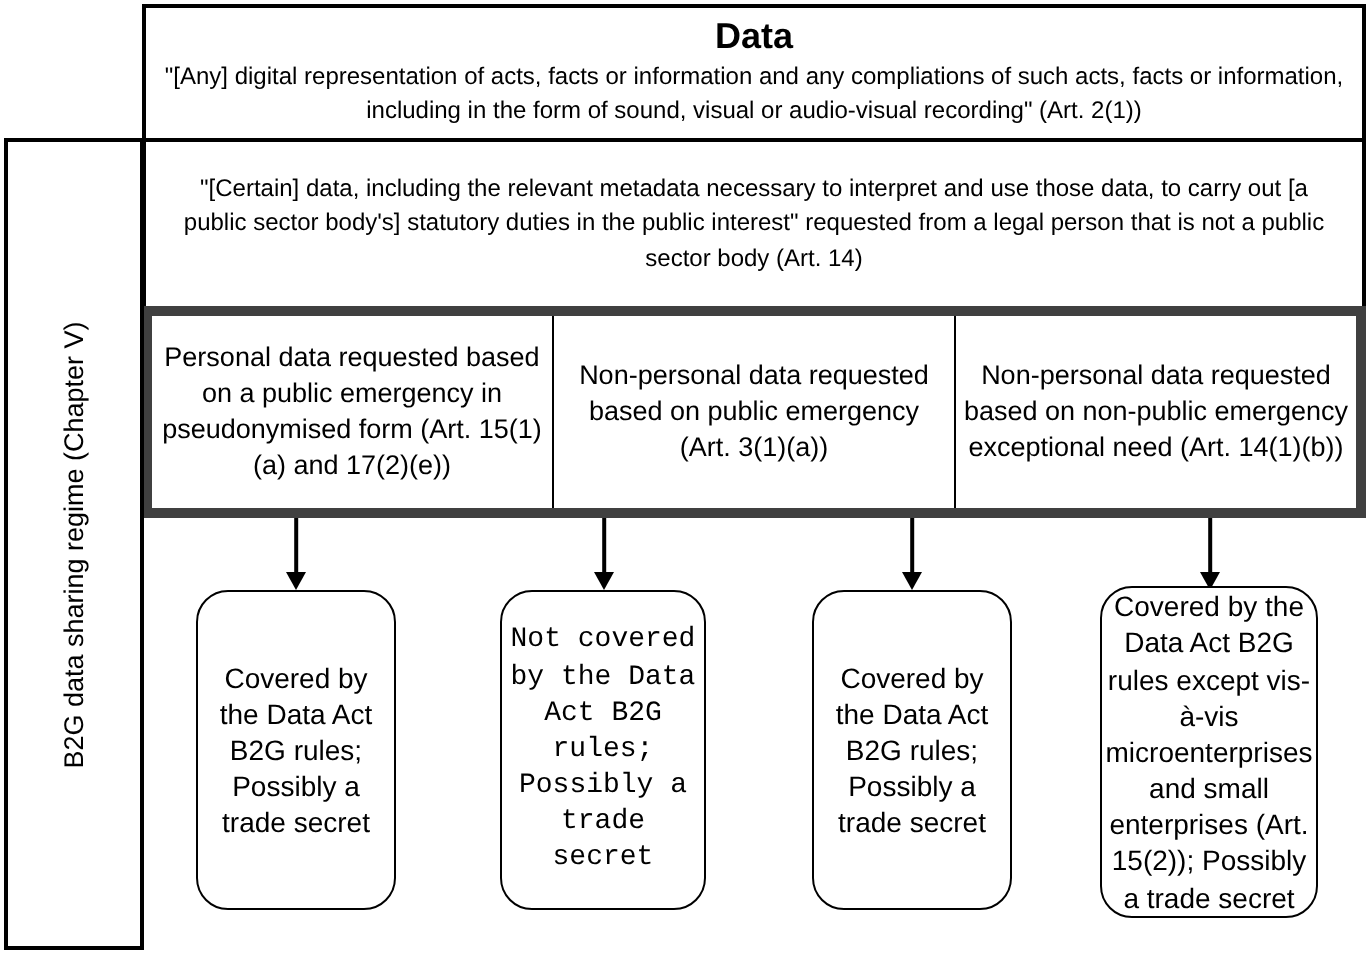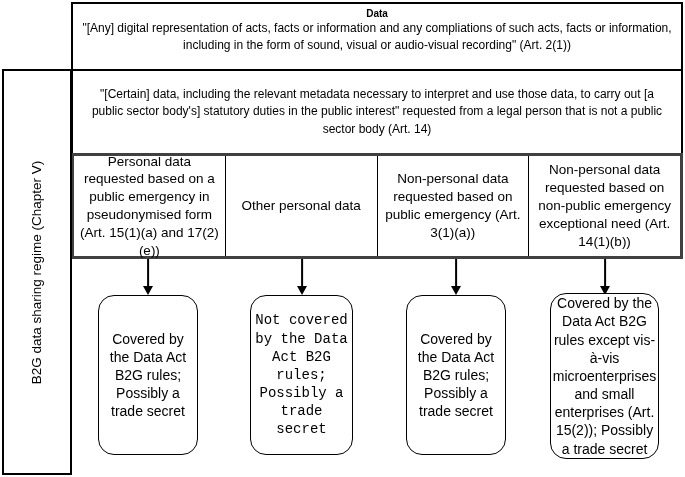--- a/index.html
+++ b/index.html
@@ -22,35 +22,35 @@
   
   .top-box {
     left:71px; top:2px; width:612px; height:69px;
     padding:3px 2px 2px 2px;
     text-align:center;
     font-size:12px; line-height:1.4;
   }
   .top-box .title {
     display:block;
     font-weight:bold;
-    font-size:10px; line-height:1.3;
+    font-size:18px; line-height:1.3;
   }
   
   .scope-box {
     left:71px; top:69px; width:612px; height:86px;
     padding:0 10px;
     display:flex; align-items:center; justify-content:center;
     text-align:center;
     font-size:12px; line-height:1.42;
   }
   
   .header-row {
     left:71px; top:153px; width:612px; height:106px;
     display:flex;
-    border:3px solid #404040;
+    border:5px solid #404040;
     background:#fff;
     position:absolute;
   }
   .header-cell {
     flex:1 1 0;
     border-left:1.5px solid #000;
     display:flex; align-items:center; justify-content:center;
     text-align:center;
     padding:1px 3px;
     font-size:13.5px; line-height:1.32;
@@ -113,21 +113,20 @@
     <span class="title">Data</span>
     <span>"[Any] digital representation of acts, facts or information and any compliations of such acts, facts or information, including in the form of sound, visual or audio-visual recording" (Art. 2(1))</span>
   </div>
 
   <div class="box scope-box">
     <span>"[Certain] data, including the relevant metadata necessary to interpret and use those data, to carry out [a public sector body's] statutory duties in the public interest" requested from a legal person that is not a public sector body (Art. 14)</span>
   </div>
 
   <div class="header-row">
     <div class="header-cell">Personal data requested based on a public emergency in pseudonymised form (Art. 15(1)(a) and 17(2)(e))</div>
-    <div class="header-cell">Other personal data</div>
     <div class="header-cell">Non-personal data requested based on public emergency (Art. 3(1)(a))</div>
     <div class="header-cell">Non-personal data requested based on non-public emergency exceptional need (Art. 14(1)(b))</div>
   </div>
 
   <div class="box side-box">
     <span>B2G data sharing regime (Chapter V)</span>
   </div>
 
   <div class="arrow" style="left:142px;">
     <div class="shaft"></div>

